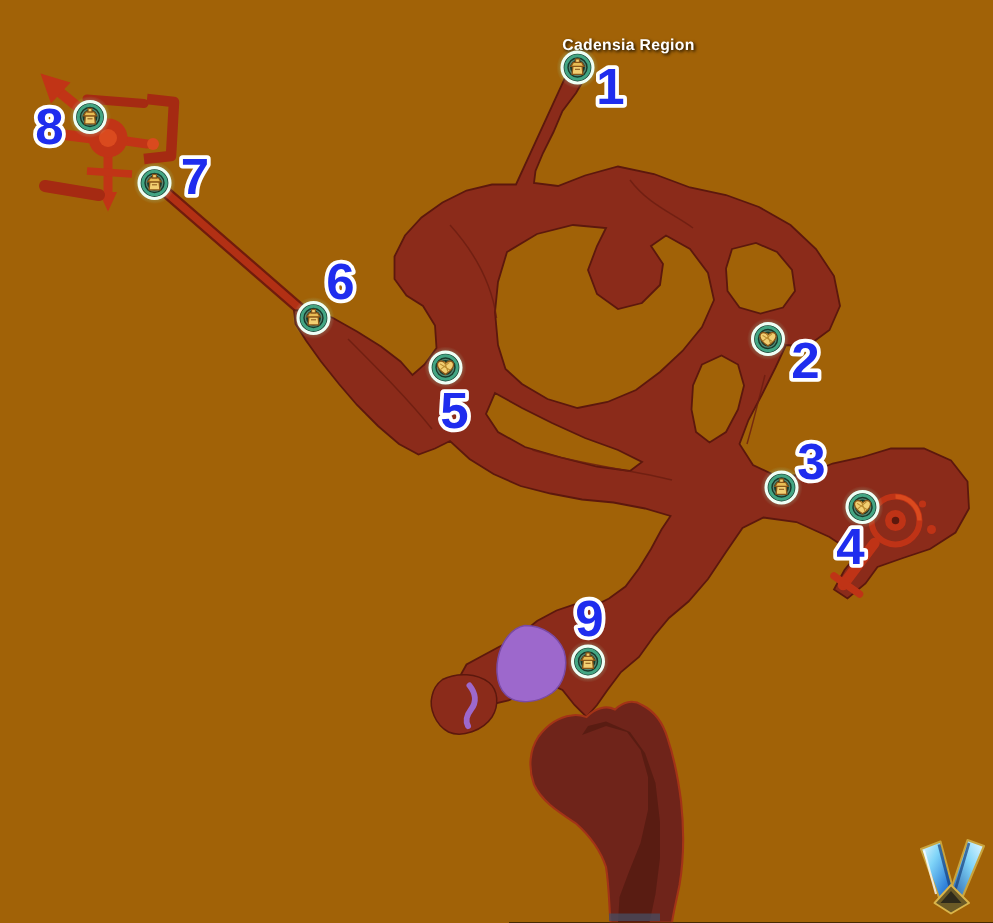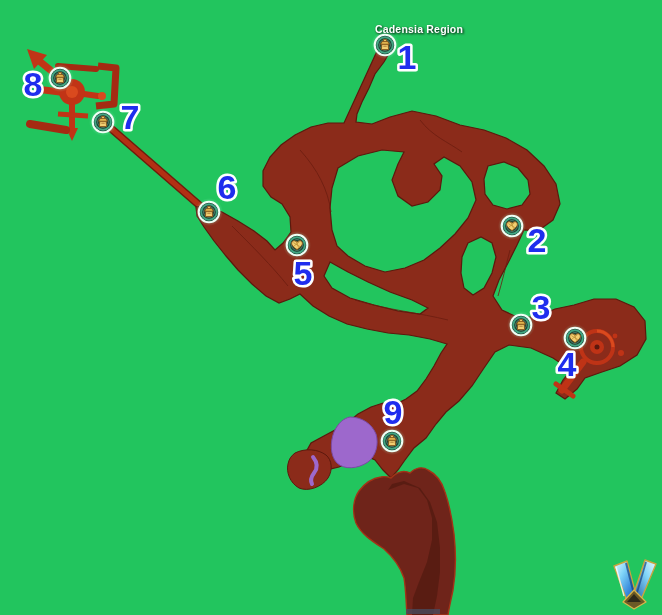--- a/index.html
+++ b/index.html
@@ -1,16 +1,16 @@
 <!DOCTYPE html>
 <html><head>
 <meta charset="utf-8">
 <style>
   html,body{margin:0;padding:0;background:#000;}
-  #stage{position:relative;width:662px;height:615px;background:#22c55e;overflow:hidden;
+  #stage{position:relative;width:662px;height:615px;background:#a16207;overflow:hidden;
          font-family:"Liberation Sans",sans-serif;}
   svg text{font-family:"Liberation Sans",sans-serif;}
   .marker{cursor:pointer;}
   .marker-num{font-size:34px;font-weight:700;fill:#1f2dee;stroke:#ffffff;stroke-width:5px;
               paint-order:stroke;stroke-linejoin:round;text-anchor:middle;}
   .region-label{font-size:10.5px;font-weight:700;fill:#ffffff;text-anchor:middle;
                 letter-spacing:.2px;}
   .logo{cursor:pointer;}
 </style>
 </head>

